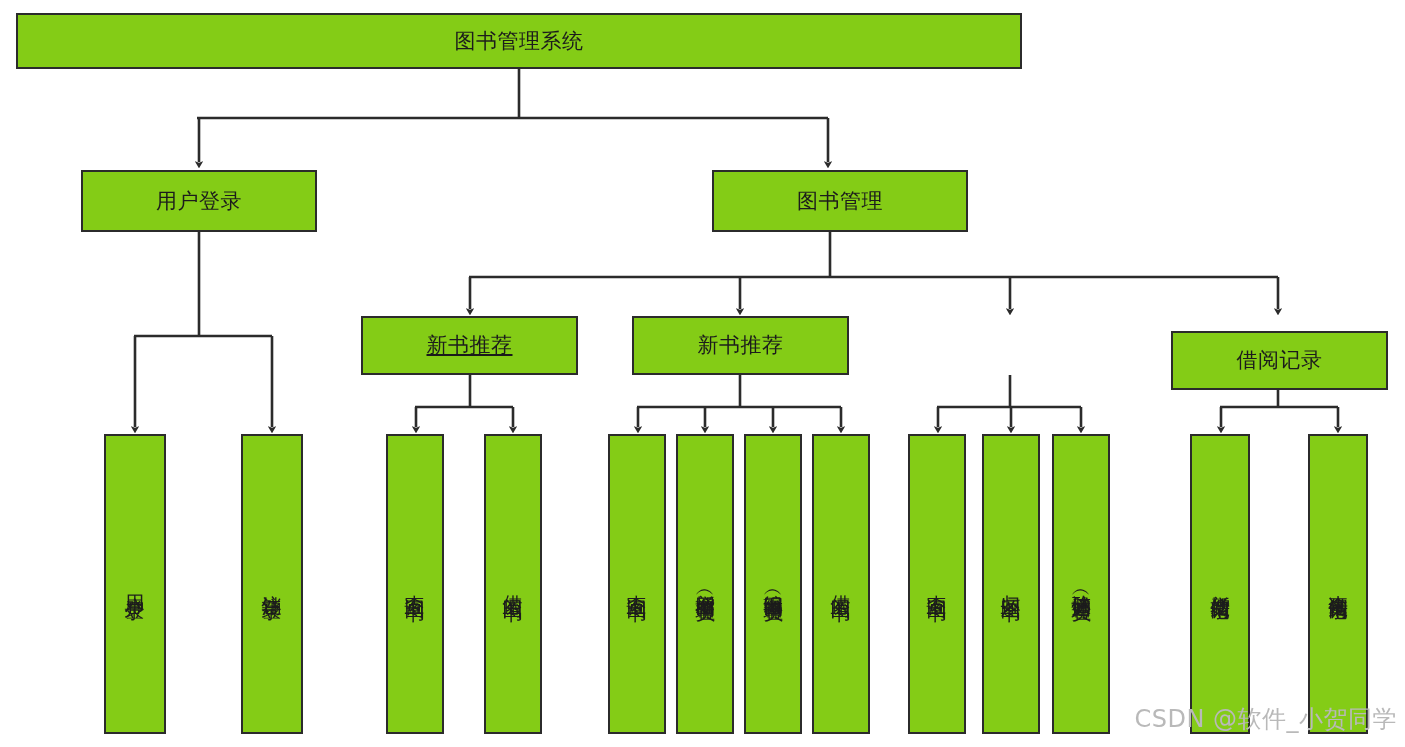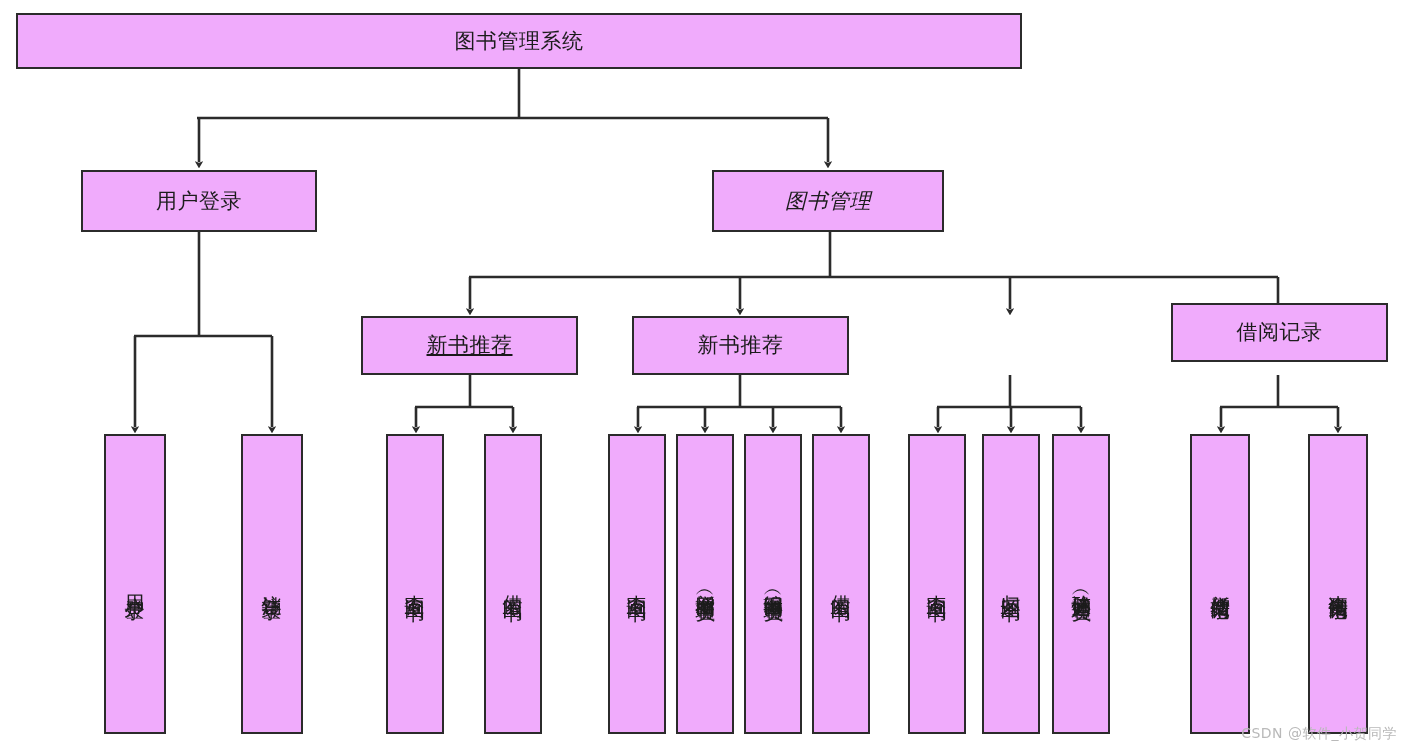--- a/index.html
+++ b/index.html
@@ -23,21 +23,21 @@
     position: absolute;
     left: 0;
     top: 0;
     width: 1405px;
     height: 747px;
     pointer-events: none;
   }
   .node {
     position: absolute;
     box-sizing: border-box;
-    background: #f0abfc;
+    background: #84cc16;
     border: 2.4px solid #2b2b2b;
     display: flex;
     align-items: center;
     justify-content: center;
     z-index: 2;
   }
   .node-label {
     font-size: 21px;
     line-height: 1.18;
     letter-spacing: 0.5px;
@@ -57,22 +57,22 @@
     letter-spacing: 2.5px;
     white-space: nowrap;
   }
   .node.leaf.tall-text .node-label {
     font-size: 19.5px;
     letter-spacing: 1.2px;
   }
   #watermark {
     position: absolute;
     right: 8px;
-    bottom: 4px;
-    font-size: 14px;
+    bottom: 12px;
+    font-size: 24px;
     color: #b9b9b9;
     letter-spacing: 0.5px;
     white-space: nowrap;
     z-index: 5;
     font-family: "DejaVu Sans", "Liberation Sans", sans-serif;
   }
 </style>
 </head>
 <body>
 
@@ -128,31 +128,31 @@
     </g>
   </svg>
 
   <div class="node" id="node-root" style="left: 16px; top: 13px; width: 1006px; height: 56px;">
     <span class="node-label">图书管理系统</span>
   </div>
 
   <div class="node" id="node-l2-0" style="left: 81px; top: 170px; width: 236px; height: 62px;">
     <span class="node-label">用户登录</span>
   </div>
-  <div class="node" id="node-l2-1" style="left: 712px; top: 170px; width: 232px; height: 62px; font-style: italic;">
+  <div class="node" id="node-l2-1" style="left: 712px; top: 170px; width: 256px; height: 62px;">
     <span class="node-label">图书管理</span>
   </div>
 
   <div class="node" id="node-l3-0" style="left: 361px; top: 316px; width: 217px; height: 59px; text-decoration: underline;">
     <span class="node-label">新书推荐</span>
   </div>
   <div class="node" id="node-l3-1" style="left: 632px; top: 316px; width: 217px; height: 59px;">
     <span class="node-label">新书推荐</span>
   </div>
-  <div class="node" id="node-l3-3" style="left: 1171px; top: 303px; width: 217px; height: 59px;">
+  <div class="node" id="node-l3-3" style="left: 1171px; top: 331px; width: 217px; height: 59px;">
     <span class="node-label">借阅记录</span>
   </div>
 
   <div class="node leaf" id="node-leaf-0" style="left: 104px; top: 434px; width: 62px; height: 300px;">
     <span class="node-label">用户登录</span>
   </div>
   <div class="node leaf" id="node-leaf-1" style="left: 241px; top: 434px; width: 62px; height: 300px;">
     <span class="node-label">注销登录</span>
   </div>
   <div class="node leaf" id="node-leaf-2" style="left: 386px; top: 434px; width: 58px; height: 300px;">

